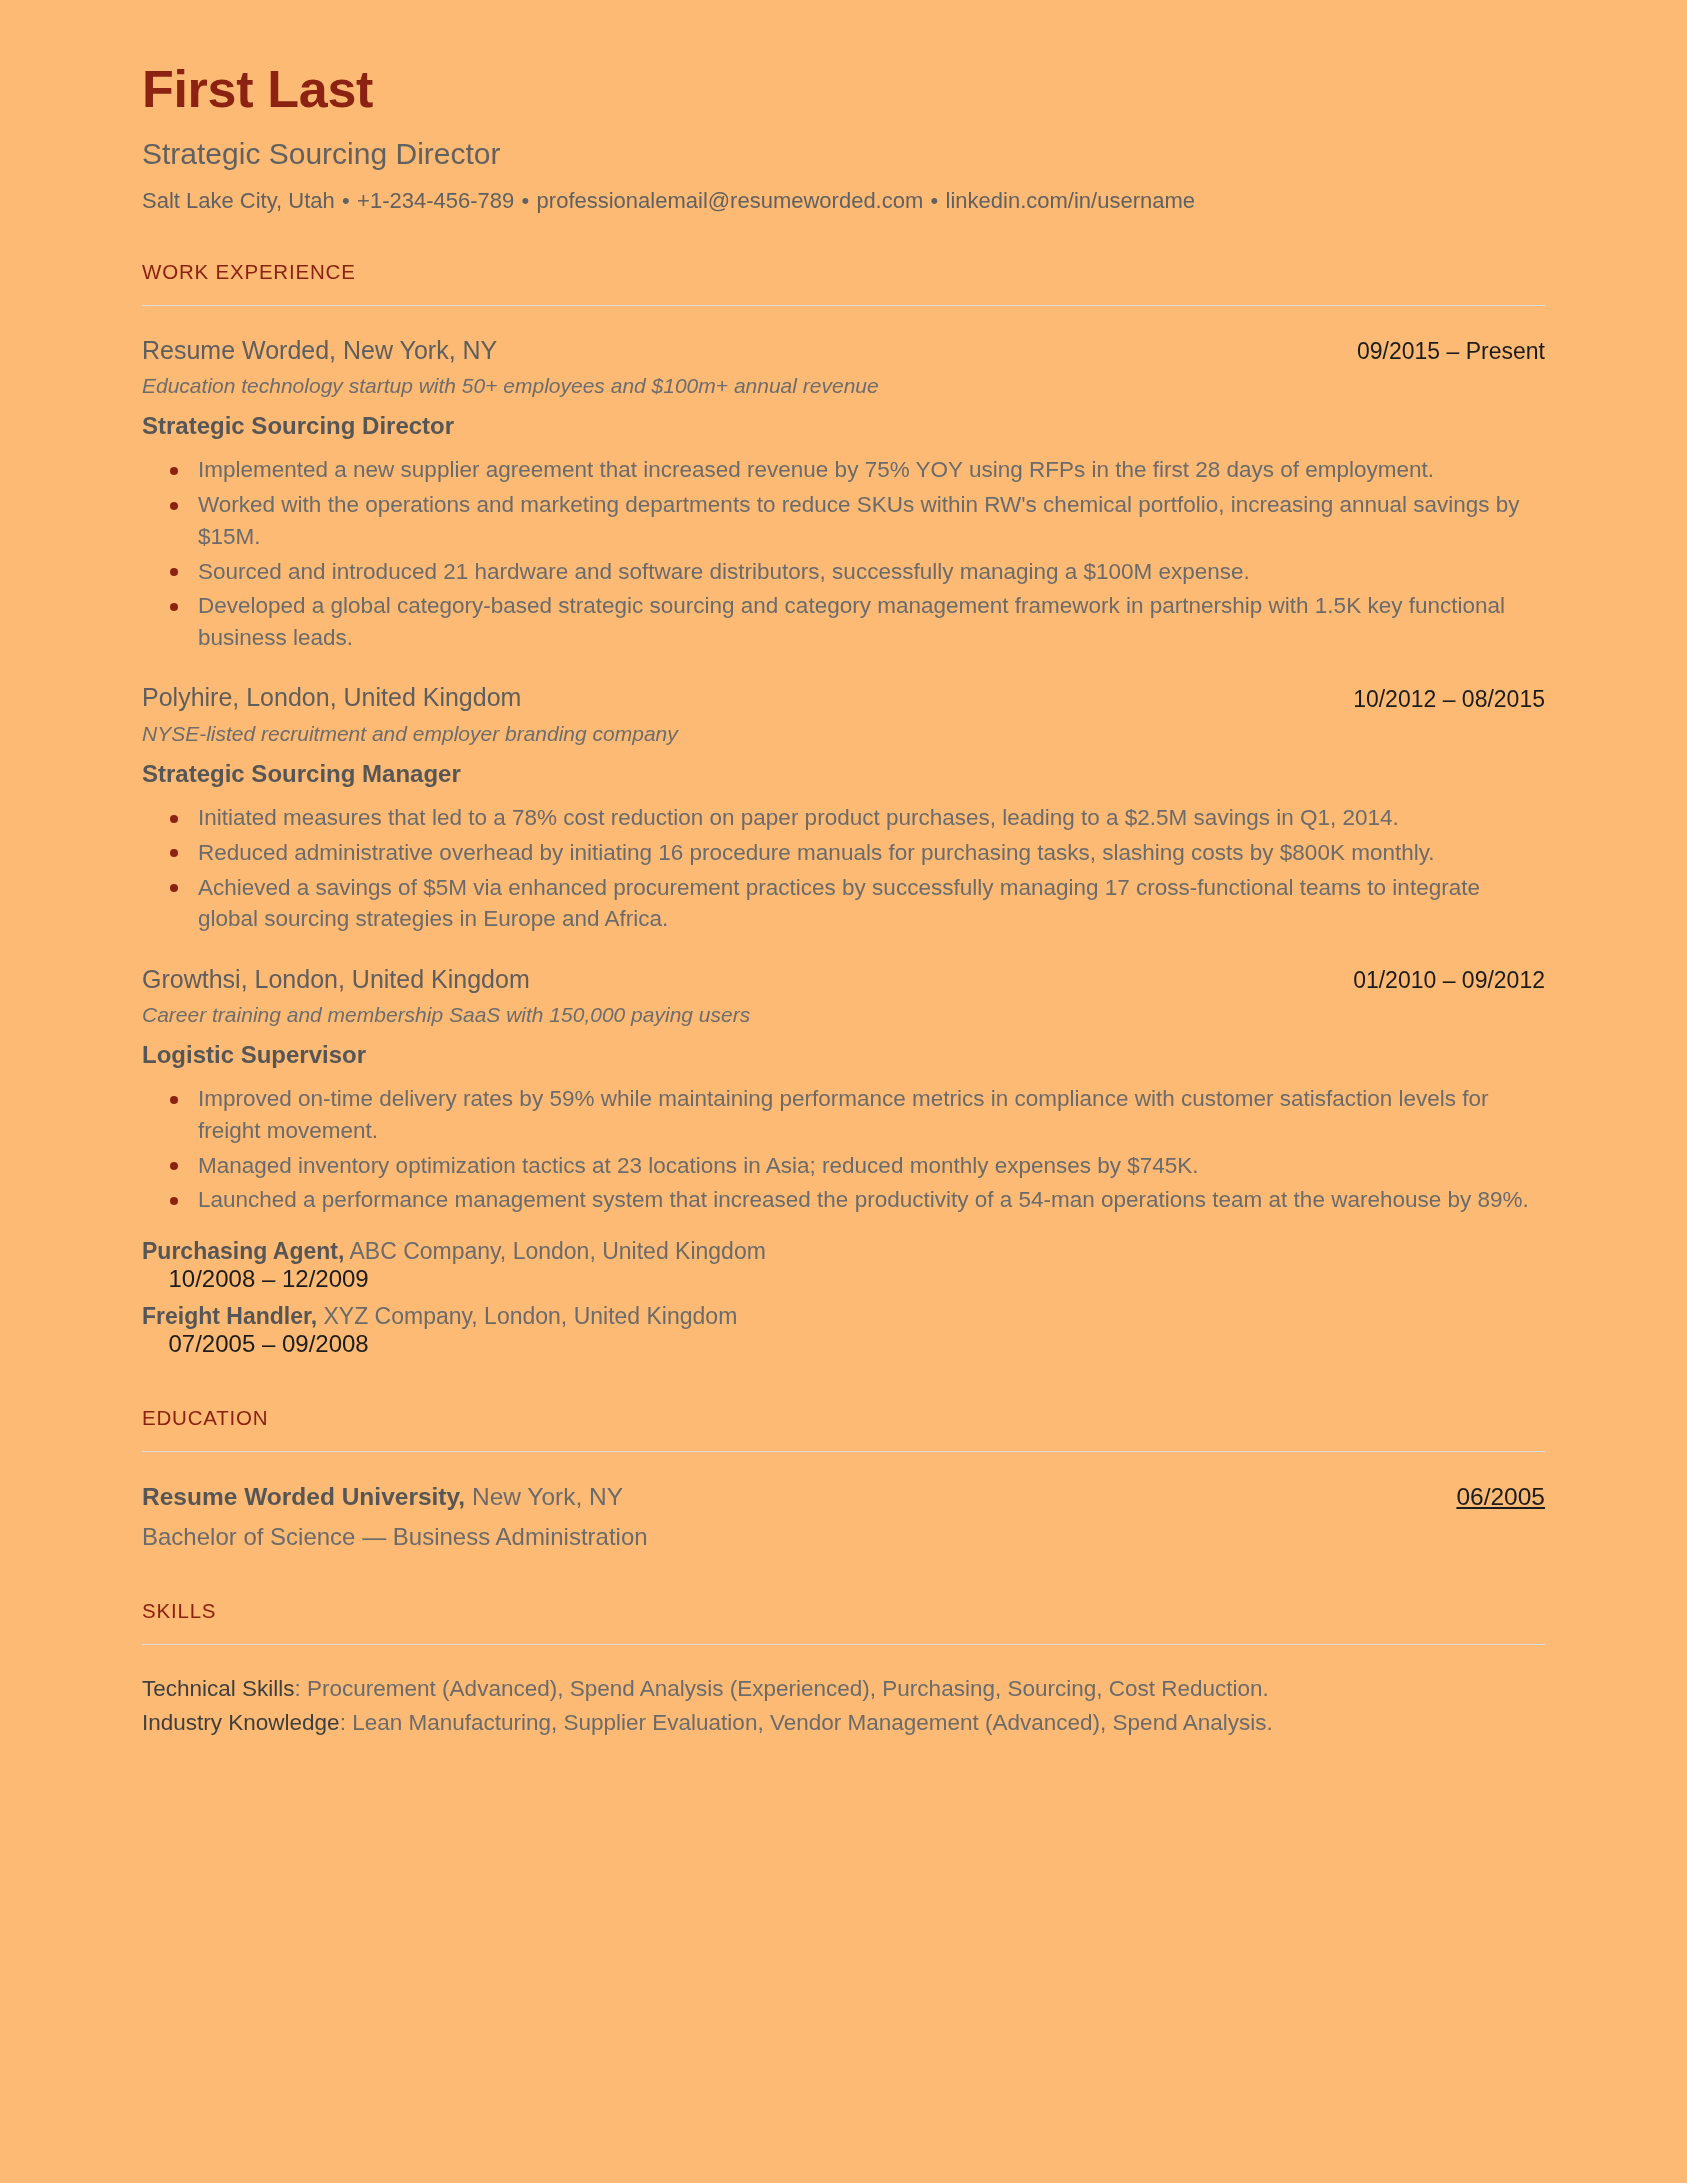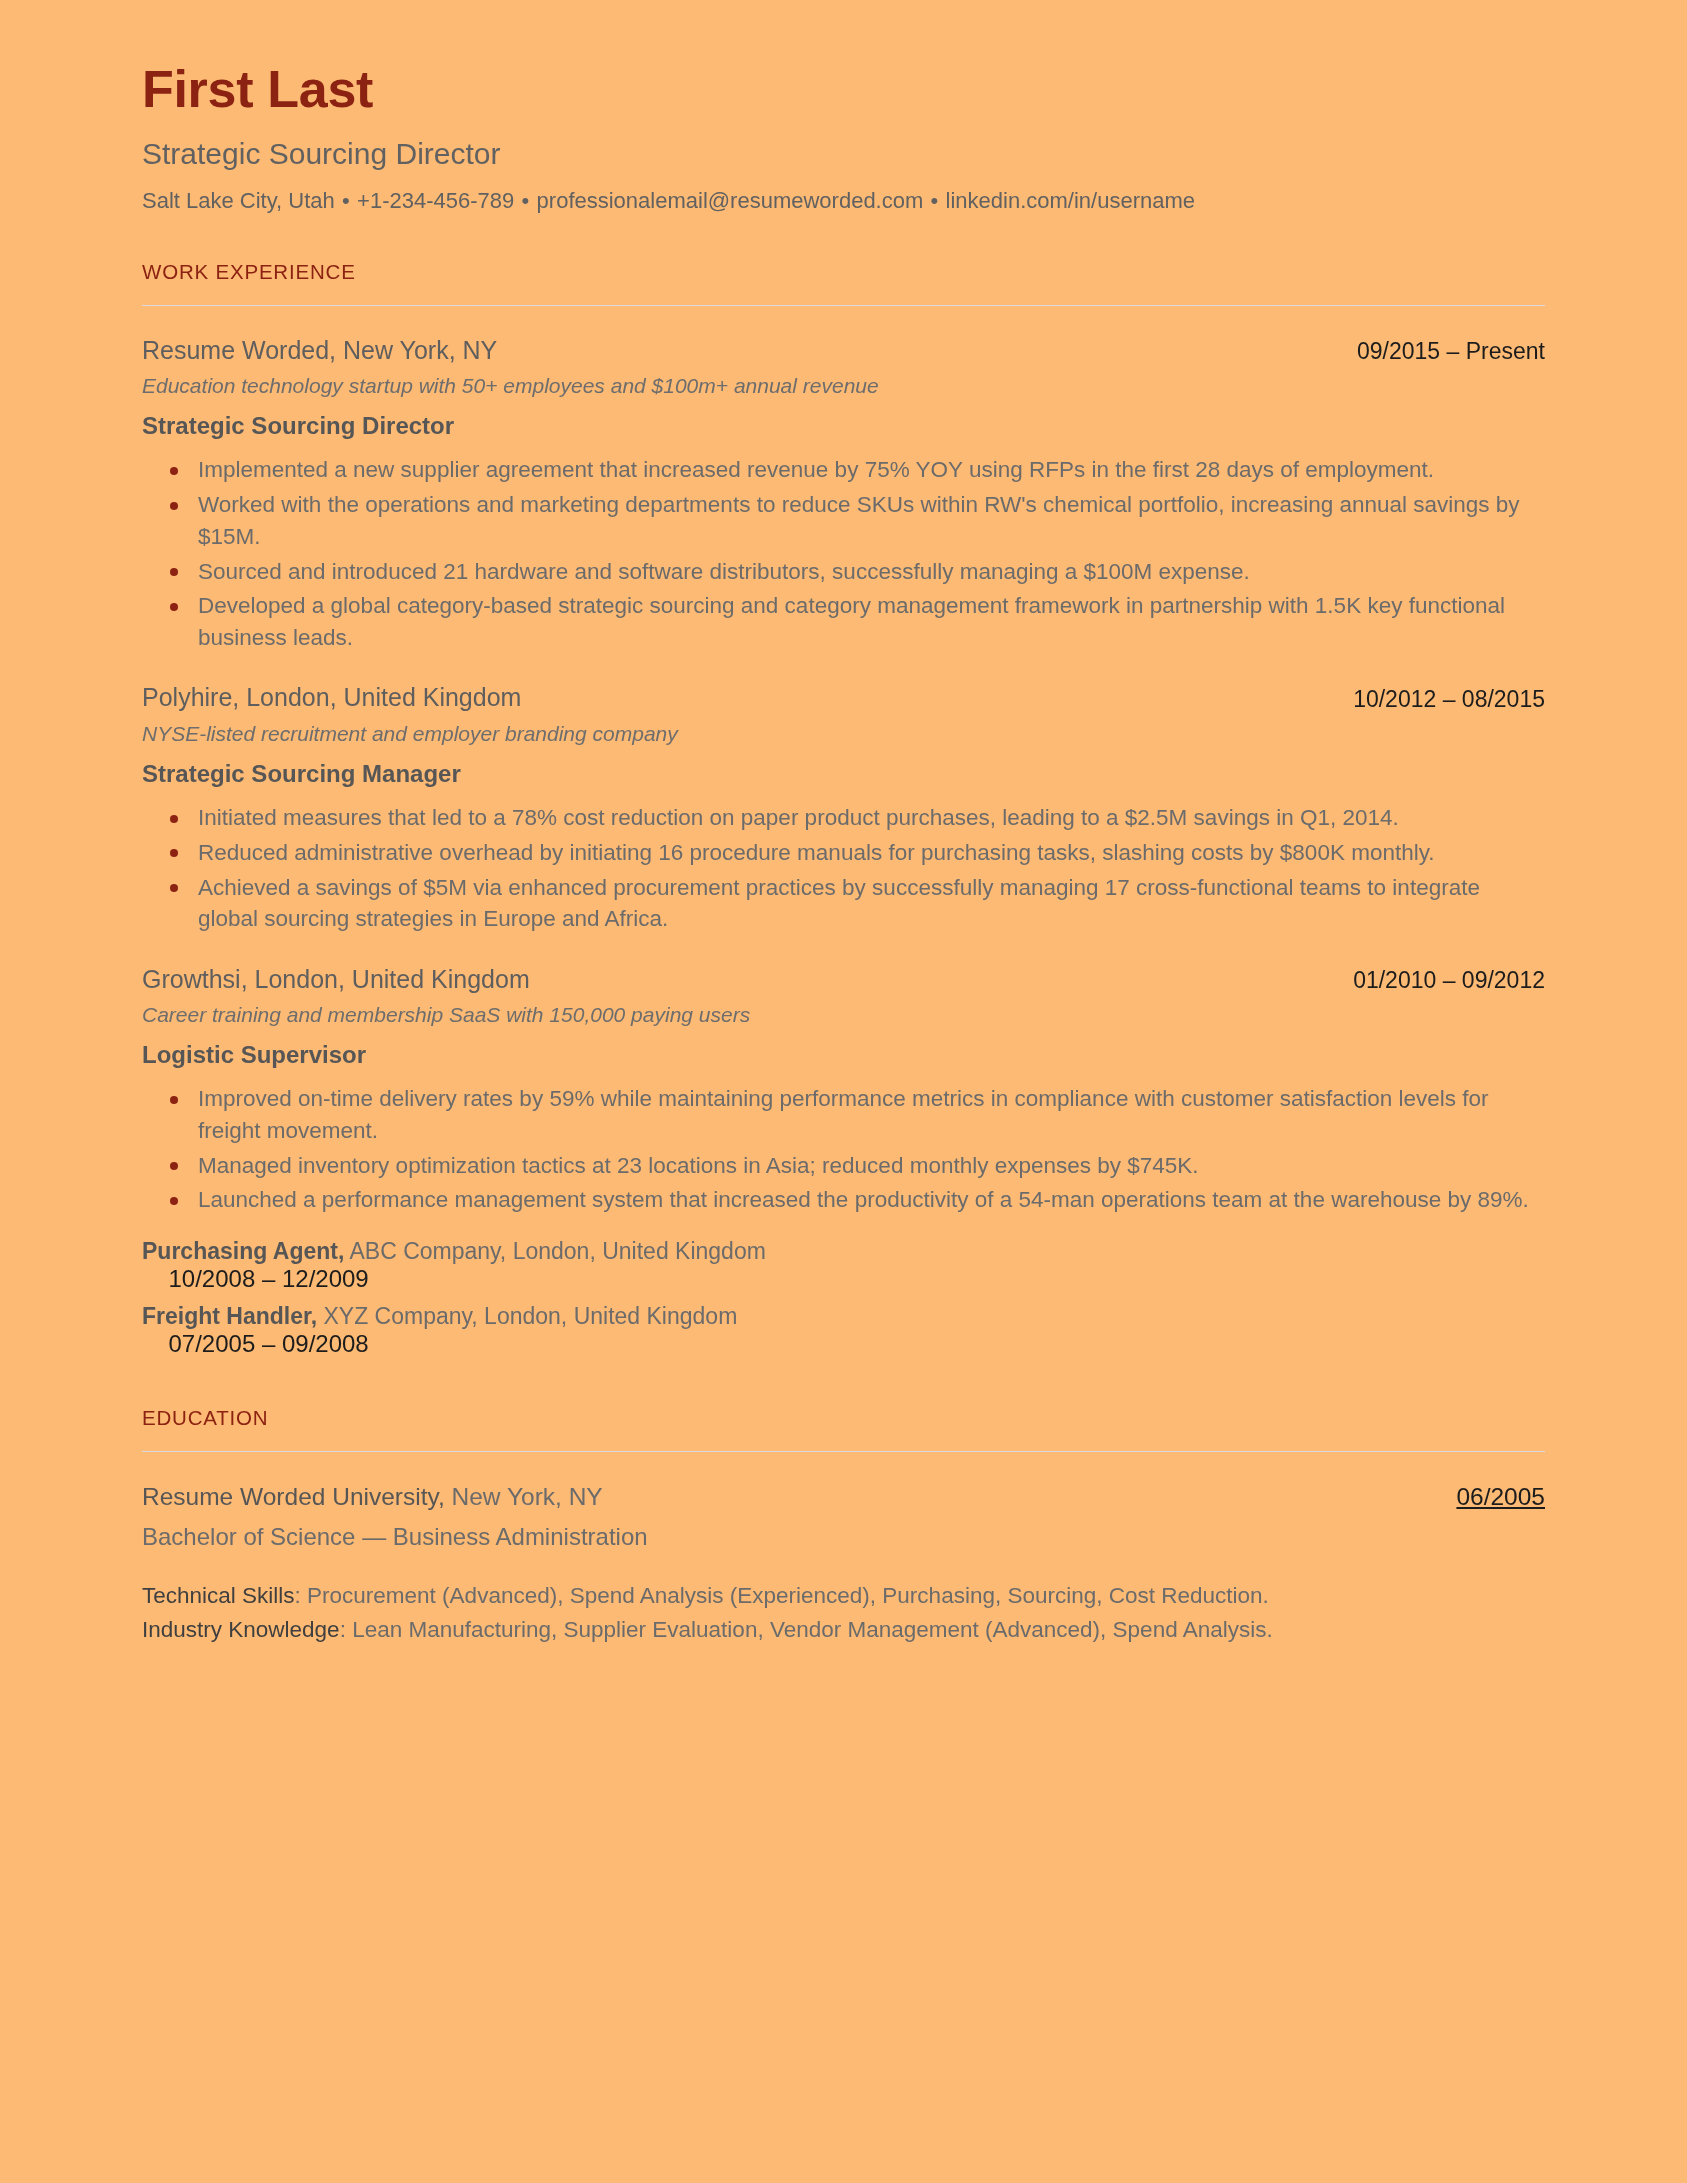--- a/index.html
+++ b/index.html
@@ -155,21 +155,21 @@
     align-items: baseline;
     justify-content: space-between;
   }
   .edu-school {
     font-size: 24.5px;
     color: #6b6b6b;
     line-height: 1.2;
   }
   .edu-school b {
     color: #565656;
-    font-weight: normal;
+    font-weight: bold;
   }
   .edu-date {
     font-size: 24.5px;
     color: #1c1c1c;
     white-space: nowrap;
     padding-left: 26.5px;
     line-height: 1.2;
     text-decoration: underline;
   }
   .edu-degree {
@@ -270,20 +270,24 @@
   </div>
 
   <div class="edu">
     <div class="edu-row">
       <div class="edu-school"><b>Resume Worded University,</b><span> New York, NY</span></div>
       <div class="edu-date">06/2005</div>
     </div>
     <div class="edu-degree">Bachelor of Science — Business Administration</div>
   </div>
 
+  <div class="section-head">
+    <div class="section-title">SKILLS</div>
+    <hr class="rule">
+  </div>
 
   <div class="skills">
     <div class="skill-line"><b>Technical Skills</b><span>: Procurement (Advanced), Spend Analysis (Experienced), Purchasing, Sourcing, Cost Reduction.</span></div>
     <div class="skill-line"><b>Industry Knowledge</b><span>: Lean Manufacturing, Supplier Evaluation, Vendor Management (Advanced), Spend Analysis.</span></div>
   </div>
 
 </div>
 
 
 </body></html>

